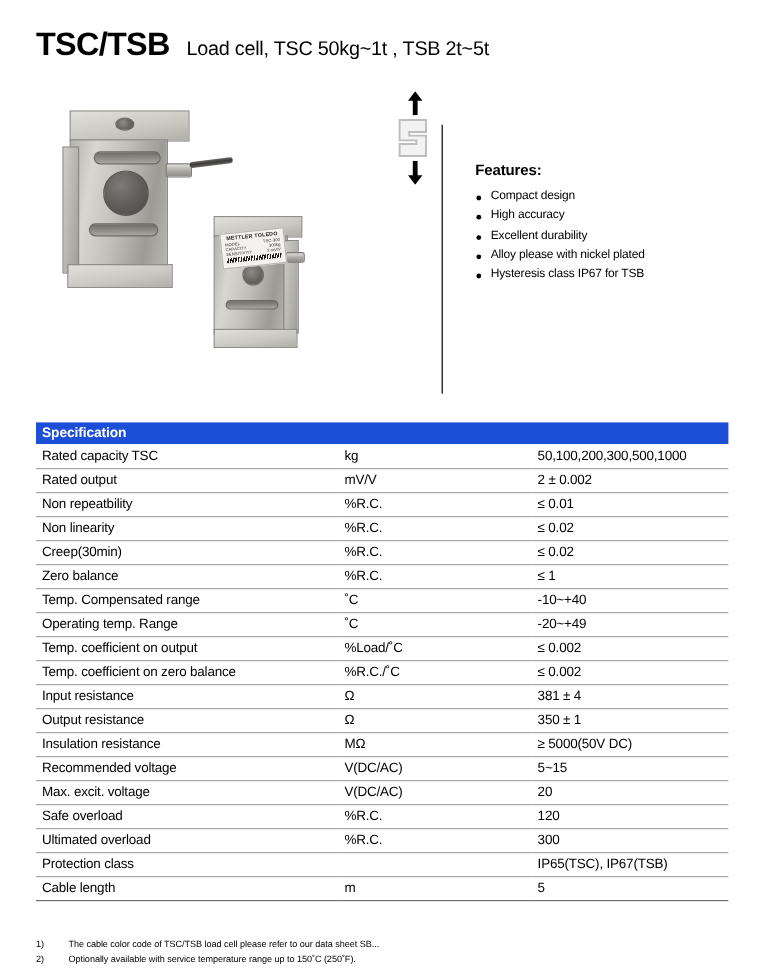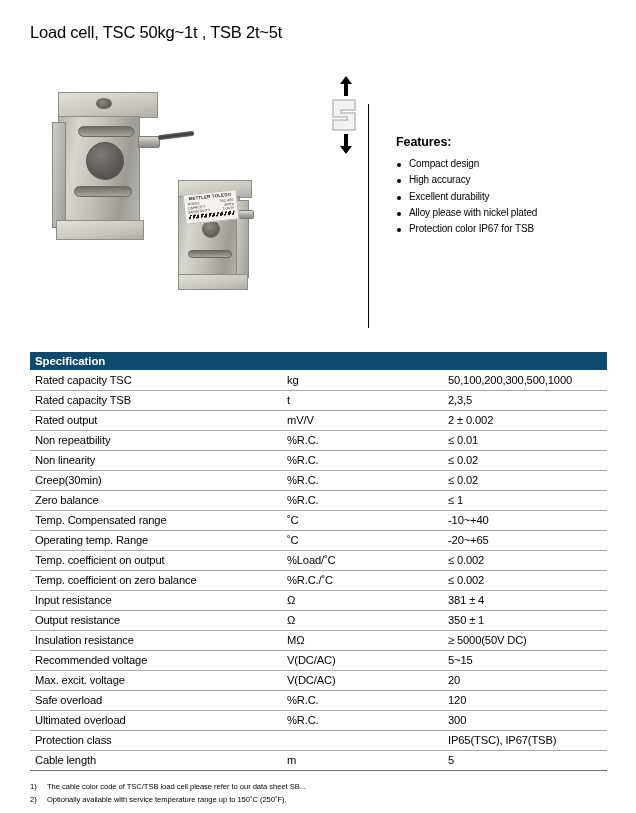--- a/index.html
+++ b/index.html
@@ -194,21 +194,21 @@
   table.spec {
     width: 100%;
     border-collapse: collapse;
     table-layout: fixed;
   }
   table.spec col.c-name { width: 252px; }
   table.spec col.c-unit { width: 161px; }
   table.spec col.c-val  { width: 164px; }
 
   table.spec thead th {
-    background: #0c4a6e;
+    background: #1d4ed8;
     color: #ffffff;
     font-size: 11.5px;
     font-weight: bold;
     text-align: left;
     padding: 3px 0 3px 5px;
     letter-spacing: -0.1px;
     height: 18px;
   }
   table.spec tbody td {
     font-size: 11.2px;
@@ -229,26 +229,27 @@
     left: 30px; top: 780px;
     width: 570px;
   }
   .footnote {
     font-size: 7.6px;
     line-height: 1.72;
     display: flex;
     letter-spacing: -0.05px;
   }
   .fn-marker { width: 17px; flex: 0 0 17px; }
-  .fn-text { flex: 1; }
+  .fn-text { flex: 1; margin-left: 10px; }
 </style>
 </head>
 <body>
 
 <div class="header">
+  <span class="header-title">TSC/TSB</span>
   <span class="header-subtitle">Load cell, TSC 50kg~1t , TSB 2t~5t</span>
 </div>
 
 <div class="product-area">
 
   <div class="cell-main">
     <div class="sbeam">
       <div class="sb-top" style="left:6px; top:0px; width:100px; height:26px;"></div>
       <div class="sb-boltholeeps" style="left:44px; top:6px; width:16px; height:11px;"></div>
       <div class="sb-face" style="left:6px; top:24px; width:82px; height:110px;"></div>
@@ -313,21 +314,21 @@
 
 <div class="v-divider"></div>
 
 <div class="features">
   <div class="features-title">Features:</div>
   <ul class="features-list">
     <li>Compact design</li>
     <li>High accuracy</li>
     <li>Excellent durability</li>
     <li>Alloy please with nickel plated</li>
-    <li>Protection color IP67 for TSB</li>
+    <li>Hysteresis class IP67 for TSB</li>
   </ul>
 </div>
 
 <div class="spec-wrap">
   <table class="spec">
     <colgroup>
       <col class="c-name">
         <col class="c-unit">
         <col class="c-val">
     </colgroup>
@@ -336,25 +337,20 @@
         <th colspan="3">Specification</th>
       </tr>
     </thead>
     <tbody>
       <tr>
         <td>Rated capacity TSC</td>
         <td class="unit">kg</td>
         <td class="value">50,100,200,300,500,1000</td>
       </tr>
       <tr>
-        <td>Rated capacity TSB</td>
-        <td class="unit">t</td>
-        <td class="value">2,3,5</td>
-      </tr>
-      <tr>
         <td>Rated output</td>
         <td class="unit">mV/V</td>
         <td class="value">2 ± 0.002</td>
       </tr>
       <tr>
         <td>Non repeatbility</td>
         <td class="unit">%R.C.</td>
         <td class="value">≤ 0.01</td>
       </tr>
       <tr>
@@ -373,21 +369,21 @@
         <td class="value">≤ 1</td>
       </tr>
       <tr>
         <td>Temp. Compensated range</td>
         <td class="unit">˚C</td>
         <td class="value">-10~+40</td>
       </tr>
       <tr>
         <td>Operating temp. Range</td>
         <td class="unit">˚C</td>
-        <td class="value">-20~+65</td>
+        <td class="value">-20~+49</td>
       </tr>
       <tr>
         <td>Temp. coefficient on output</td>
         <td class="unit">%Load/˚C</td>
         <td class="value">≤ 0.002</td>
       </tr>
       <tr>
         <td>Temp. coefficient on zero balance</td>
         <td class="unit">%R.C./˚C</td>
         <td class="value">≤ 0.002</td>

